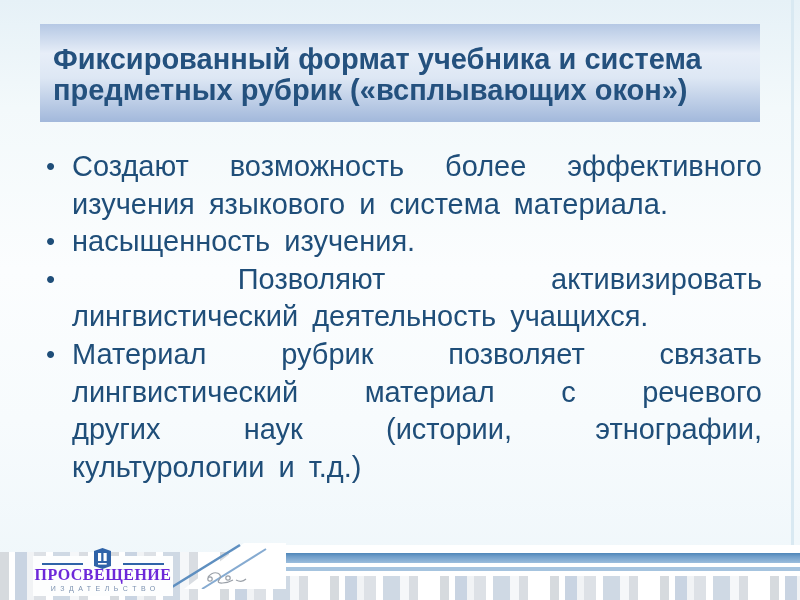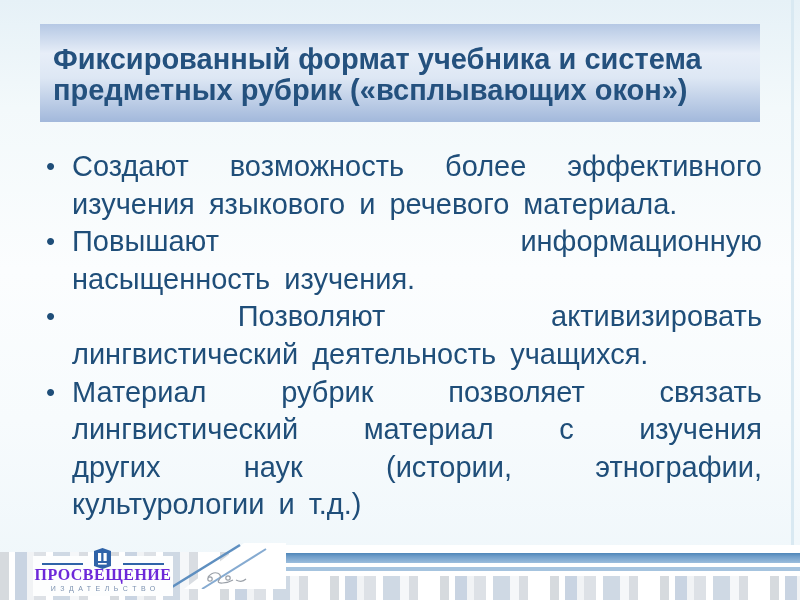--- a/index.html
+++ b/index.html
@@ -71,31 +71,27 @@
 
     <div class="item">
       <span class="marker">•</span>
       <div class="content">
         <div class="line jus">
           <span>Создают</span>
           <span>возможность</span>
           <span>более</span>
           <span>эффективного</span>
         </div>
-        <div class="line plain">изучения языкового и речевого материала.</div>
+        <div class="line plain">изучения языкового и система материала.</div>
       </div>
     </div>
 
     <div class="item">
       <span class="marker">•</span>
       <div class="content">
-        <div class="line jus">
-          <span>Повышают</span>
-          <span>информационную</span>
-        </div>
         <div class="line plain">насыщенность изучения.</div>
       </div>
     </div>
 
     <div class="item">
       <span class="marker">•</span>
       <div class="content">
         <div class="line jus">
           <span></span>
           <span>Позволяют</span>
@@ -111,21 +107,21 @@
         <div class="line jus">
           <span>Материал</span>
           <span>рубрик</span>
           <span>позволяет</span>
           <span>связать</span>
         </div>
         <div class="line jus">
           <span>лингвистический</span>
           <span>материал</span>
           <span>с</span>
-          <span>изучения</span>
+          <span>речевого</span>
         </div>
         <div class="line jus">
           <span>других</span>
           <span>наук</span>
           <span>(истории,</span>
           <span>этнографии,</span>
         </div>
         <div class="line plain">культурологии и т.д.)</div>
       </div>
     </div>

